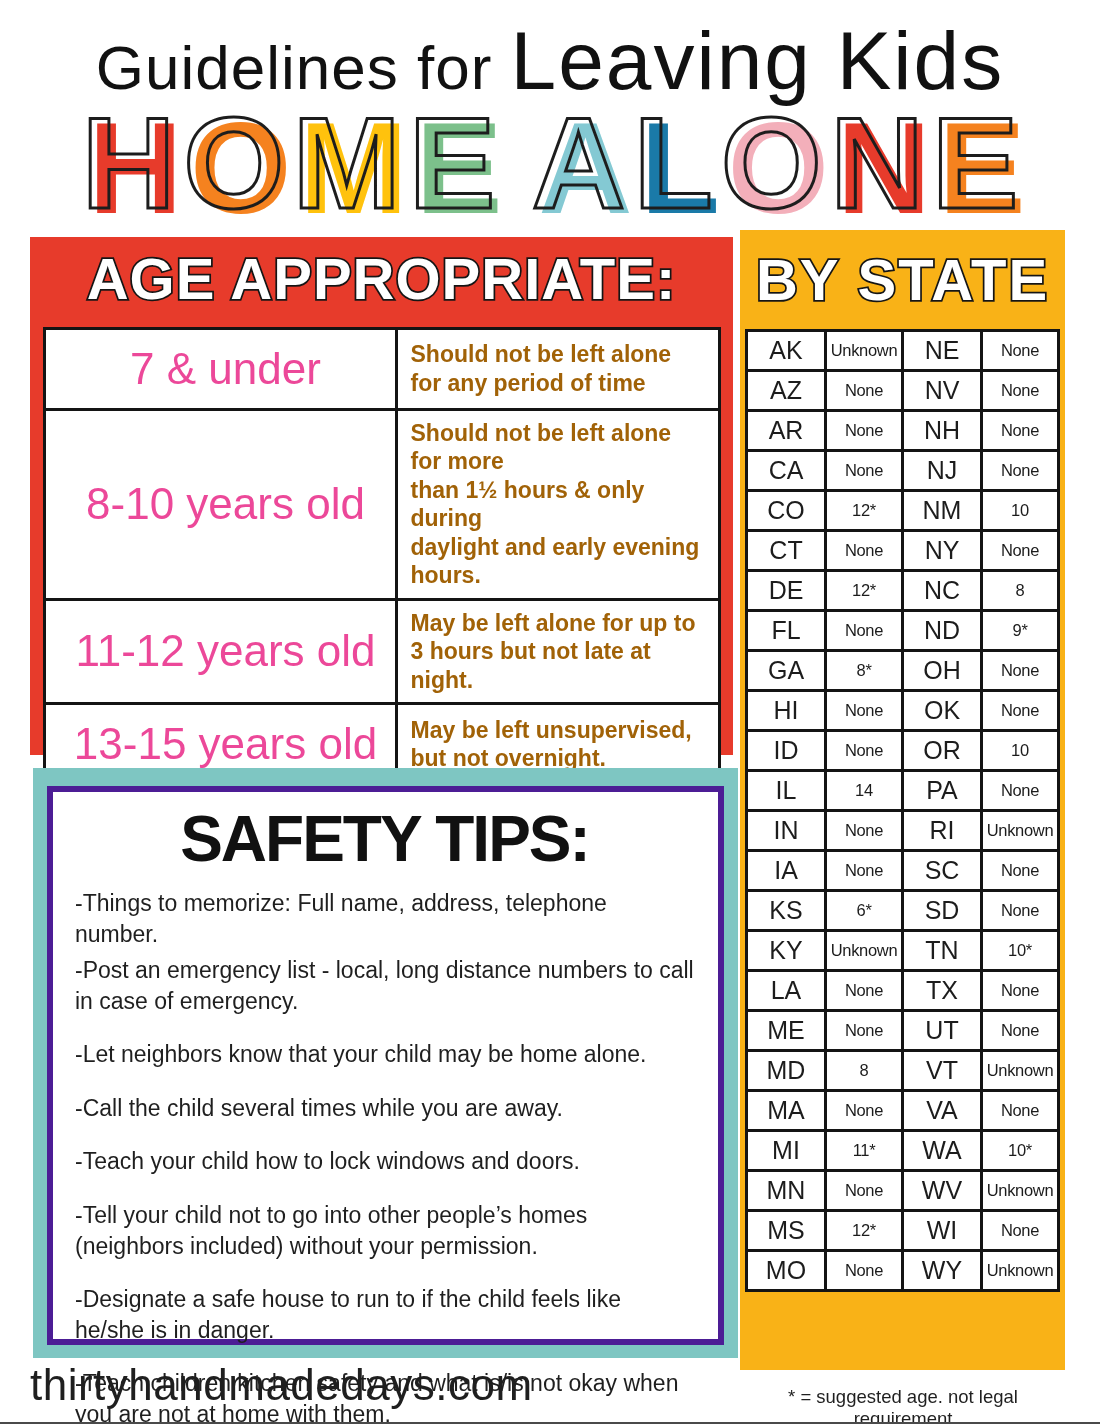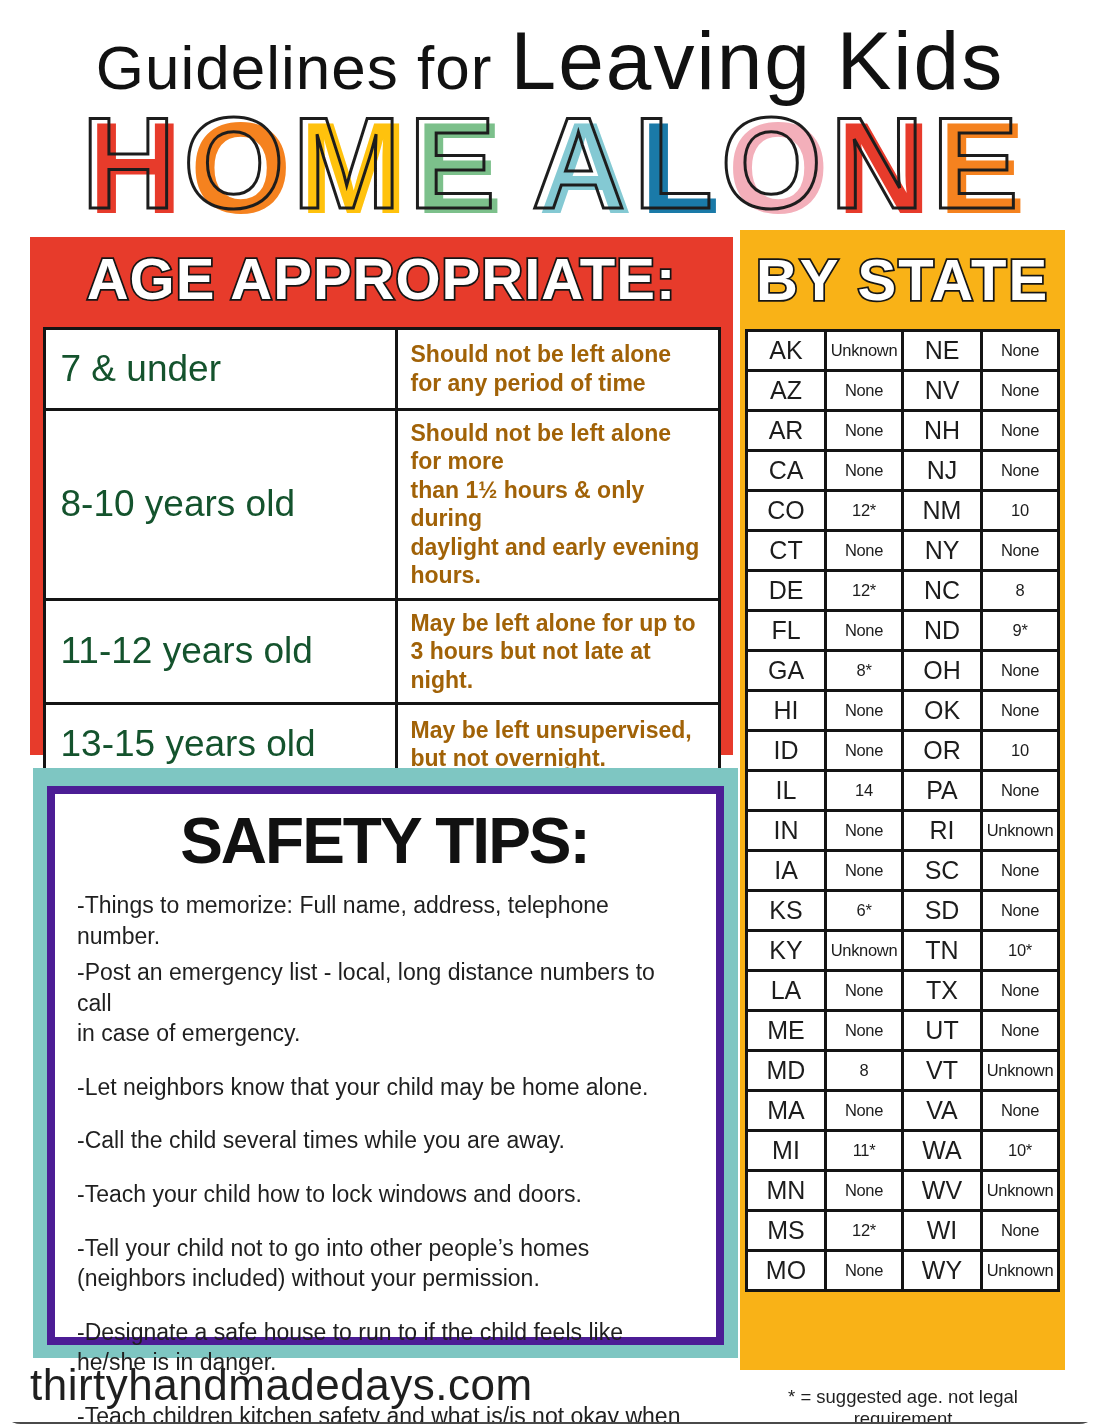--- a/index.html
+++ b/index.html
@@ -1,18 +1,18 @@
 <!DOCTYPE html>
 <html><head>
 <meta charset="utf-8">
 <style>
   html,body { margin:0; padding:0; background:#ffffff; }
   .page {
     position:relative; width:1100px; height:1424px; overflow:hidden;
-    background:#ffffff; font-family:"Liberation Sans", sans-serif; color:#1c1c1c;border-radius:21px;
+    background:#ffffff; font-family:"Liberation Sans", sans-serif; color:#1c1c1c;
   }
 
   
   .title-line { position:absolute; top:14px; left:0; width:100%; text-align:center; white-space:nowrap; color:#111; }
   .title-prefix   { font-size:62px; font-weight:500; letter-spacing:1px; }
   .title-emphasis { font-size:82px; font-weight:500; letter-spacing:2px; }
 
   .wordmark { position:absolute; top:98px; left:0; width:100%; text-align:center; font-weight:700; font-size:130px; line-height:1; white-space:nowrap; }
   .wm-letter { position:relative; display:inline-block; margin:0 4px; }
   .wm-fill   { display:inline-block; transform:translate(7px,5px); }
@@ -23,37 +23,37 @@
   .outlined {
     margin:0; text-align:center; font-weight:700; color:#ffffff;
     -webkit-text-stroke:3.5px #151515; paint-order:stroke fill;
   }
 
   
   .age-box { position:absolute; left:30px; top:237px; width:703px; height:518px; background:#E73B2B; }
   .age-heading { padding-top:6px; font-size:58px; letter-spacing:1px; line-height:1.25; }
   .age-table { width:678px; margin:11px auto 0; border-collapse:collapse; background:#fff; }
   .age-table td { border:3.5px solid #141414; vertical-align:middle; }
-  .age-cell   { width:330px; font-size:37px; padding:4px 4px 4px 15px; color:#14532d; }
+  .age-cell   { width:330px; font-size:44px; padding:4px 4px 4px 15px; color:#ec4899;text-align:center; }
   .guide-cell { font-size:23px; line-height:1.24; padding:8px 10px 8px 13px; color:#a16207;font-weight:bold; }
   .guide-main { white-space:pre-line; }
   .guide-note { white-space:pre-line; font-size:19px; line-height:1.08; }
   .age-table tr { height:81px; }
 
   
   .state-box { position:absolute; left:740px; top:230px; width:325px; height:1140px; background:#F9B217; }
   .state-heading { padding-top:14px; font-size:58px; letter-spacing:2px; line-height:1.25; }
   .state-table { margin:12px auto 0; border-collapse:collapse; }
   .state-table td { border:3px solid #141414; background:#fff; text-align:center; height:37px; padding:0 2px; }
   .state-cell { width:72px; font-size:25px; }
   .value-cell { width:70px; font-size:16.5px; letter-spacing:-0.3px; }
 
   
   .tips-box { position:absolute; left:33px; top:768px; width:705px; height:590px; background:#7EC6C2; padding:18px 14px 13px; box-sizing:border-box; }
-  .tips-inner { width:100%; height:100%; background:#fff; border:8px solid #4c1d95; box-sizing:border-box; padding:2px 24px 0 22px; }
+  .tips-inner { width:100%; height:100%; background:#fff; border:6px solid #4c1d95; box-sizing:border-box; padding:2px 24px 0 22px; }
   .tips-heading { text-align:center; font-size:64px; font-weight:700; letter-spacing:-2px; margin:8px 0 12px; color:#111; }
   .tips-list { list-style:none; margin:0; padding:0; font-size:23px; line-height:1.33; color:#1f1f1f; }
   .tips-list li { white-space:pre-line; margin:0 0 6px; }
   .tips-list li.gap { margin-top:23px; }
 
   
   .site { position:absolute; left:30px; top:1360px; font-size:44px; color:#1f1f1f; letter-spacing:0.5px; }
   .footnote { position:absolute; left:742px; top:1386px; width:322px; text-align:center; font-size:18.5px; color:#1f1f1f; }
   .bottom-edge { position:absolute; left:0; bottom:0; width:100%; height:2px; background:#4a4a4a; }
 </style>

